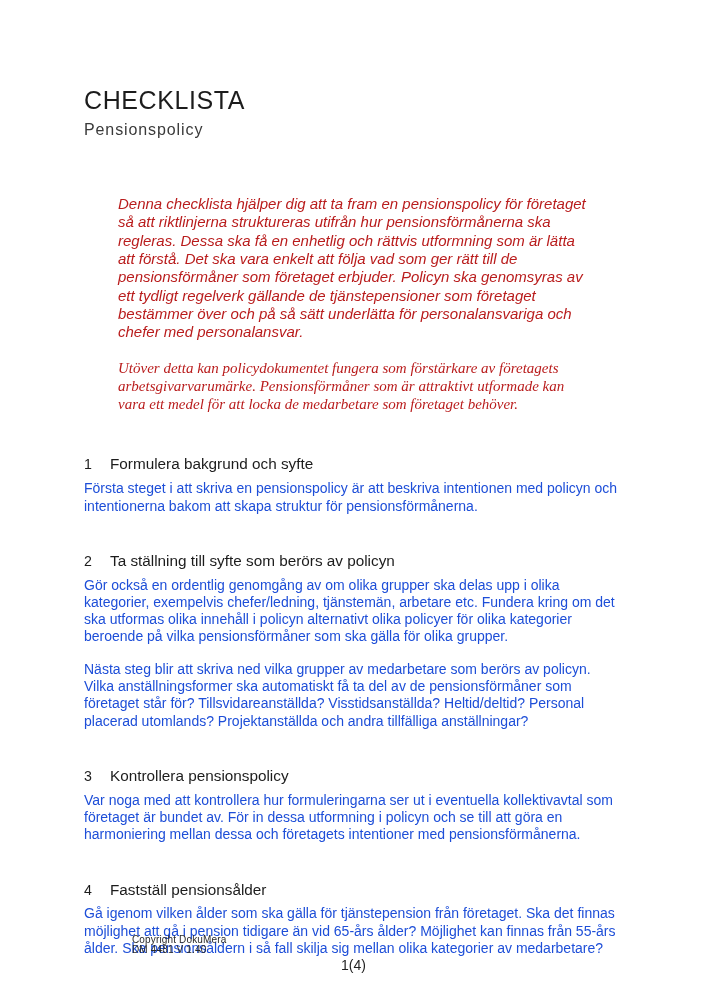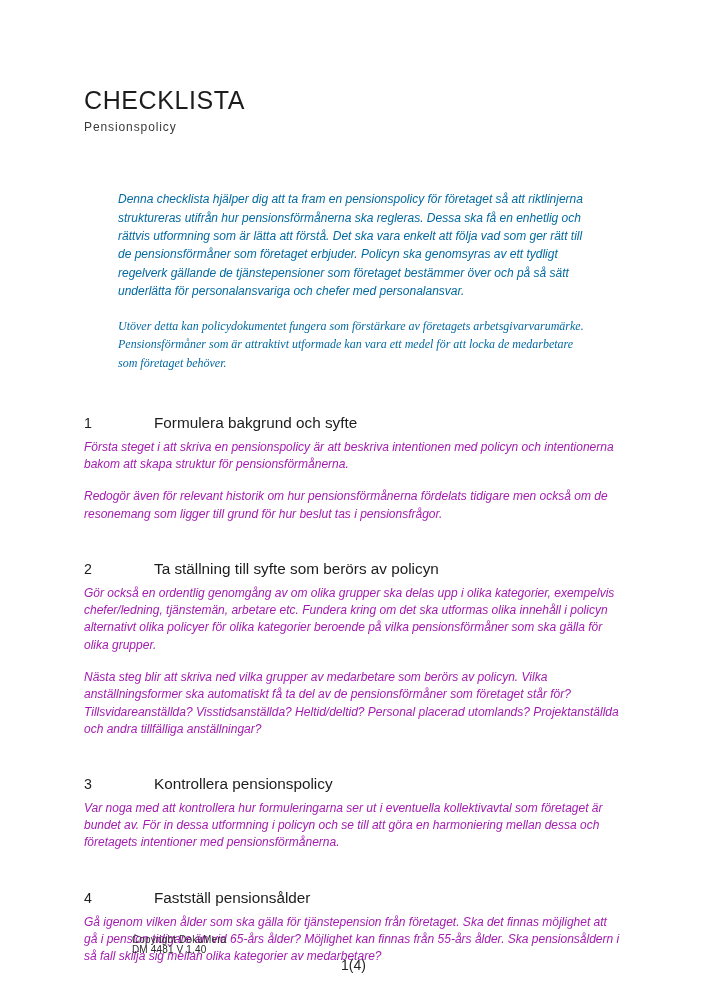--- a/index.html
+++ b/index.html
@@ -36,38 +36,38 @@
   
   .doc-title {
     font-size: 25px;
     font-weight: 400;
     letter-spacing: 0.6px;
     color: #1c1c1c;
     line-height: 1.12;
     margin: 0 0 6px 0;
   }
   .doc-subtitle {
-    font-size: 12px;
+    font-size: 16px;
     font-weight: 400;
     letter-spacing: 0.9px;
     color: #3a3a3a;
     margin: 0;
     line-height: 1.2;
   }
 
   
   .intro-block {
     margin-top: 56px;
     padding-left: 34px;
   }
   .intro-para {
     font-style: italic;
-    font-size: 12px;
+    font-size: 15px;
     line-height: 18.3px;
-    color: #0369a1;
+    color: #b91c1c;
     margin: 0 0 17px 0;
     width: 470px;
   }
   .intro-para:last-child {
     margin-bottom: 0;
     font-family: Liberation Serif, serif;
   }
 
   
   .section {
@@ -82,29 +82,27 @@
     margin: 0 0 6px 0;
     line-height: 1.25;
   }
   .section-num {
     width: 26px;
     flex: 0 0 26px;
     font-size: 14.2px;
   }
   .section-title-text {
     flex: 1 1 auto;
-    margin-left: 44px;
   }
   .body-para {
-    font-size: 12px;
+    font-size: 14px;
     line-height: 17.3px;
-    color: #a21caf;
+    color: #1d4ed8;
     margin: 0 0 15px 0;
     width: 537px;
-    font-style: italic;
   }
   .body-para:last-child {
     margin-bottom: 0;
   }
 
   .section.gap-lg { margin-top: 36px; }
   .section.gap-xl { margin-top: 41px; }
 
   
   .page-number {
@@ -142,21 +140,20 @@
       <p class="intro-para">Denna checklista hjälper dig att ta fram en pensionspolicy för företaget så att riktlinjerna struktureras utifrån hur pensionsförmånerna ska regleras. Dessa ska få en enhetlig och rättvis utformning som är lätta att förstå. Det ska vara enkelt att följa vad som ger rätt till de pensionsförmåner som företaget erbjuder. Policyn ska genomsyras av ett tydligt regelverk gällande de tjänstepensioner som företaget bestämmer över och på så sätt underlätta för personalansvariga och chefer med personalansvar.</p>
       <p class="intro-para">Utöver detta kan policydokumentet fungera som förstärkare av företagets arbetsgivarvarumärke. Pensionsförmåner som är attraktivt utformade kan vara ett medel för att locka de medarbetare som företaget behöver.</p>
     </div>
 
     <div class="section gap-xl">
       <div class="section-heading">
         <span class="section-num">1</span>
         <span class="section-title-text">Formulera bakgrund och syfte</span>
       </div>
       <p class="body-para">Första steget i att skriva en pensionspolicy är att beskriva intentionen med policyn och intentionerna bakom att skapa struktur för pensionsförmånerna.</p>
-      <p class="body-para">Redogör även för relevant historik om hur pensionsförmånerna fördelats tidigare men också om de resonemang som ligger till grund för hur beslut tas i pensionsfrågor.</p>
     </div>
 
     <div class="section gap-lg">
       <div class="section-heading">
         <span class="section-num">2</span>
         <span class="section-title-text">Ta ställning till syfte som berörs av policyn</span>
       </div>
       <p class="body-para">Gör också en ordentlig genomgång av om olika grupper ska delas upp i olika kategorier, exempelvis chefer/ledning, tjänstemän, arbetare etc. Fundera kring om det ska utformas olika innehåll i policyn alternativt olika policyer för olika kategorier beroende på vilka pensionsförmåner som ska gälla för olika grupper.</p>
       <p class="body-para">Nästa steg blir att skriva ned vilka grupper av medarbetare som berörs av policyn. Vilka anställningsformer ska automatiskt få ta del av de pensionsförmåner som företaget står för? Tillsvidareanställda? Visstidsanställda? Heltid/deltid? Personal placerad utomlands? Projektanställda och andra tillfälliga anställningar?</p>
     </div>

